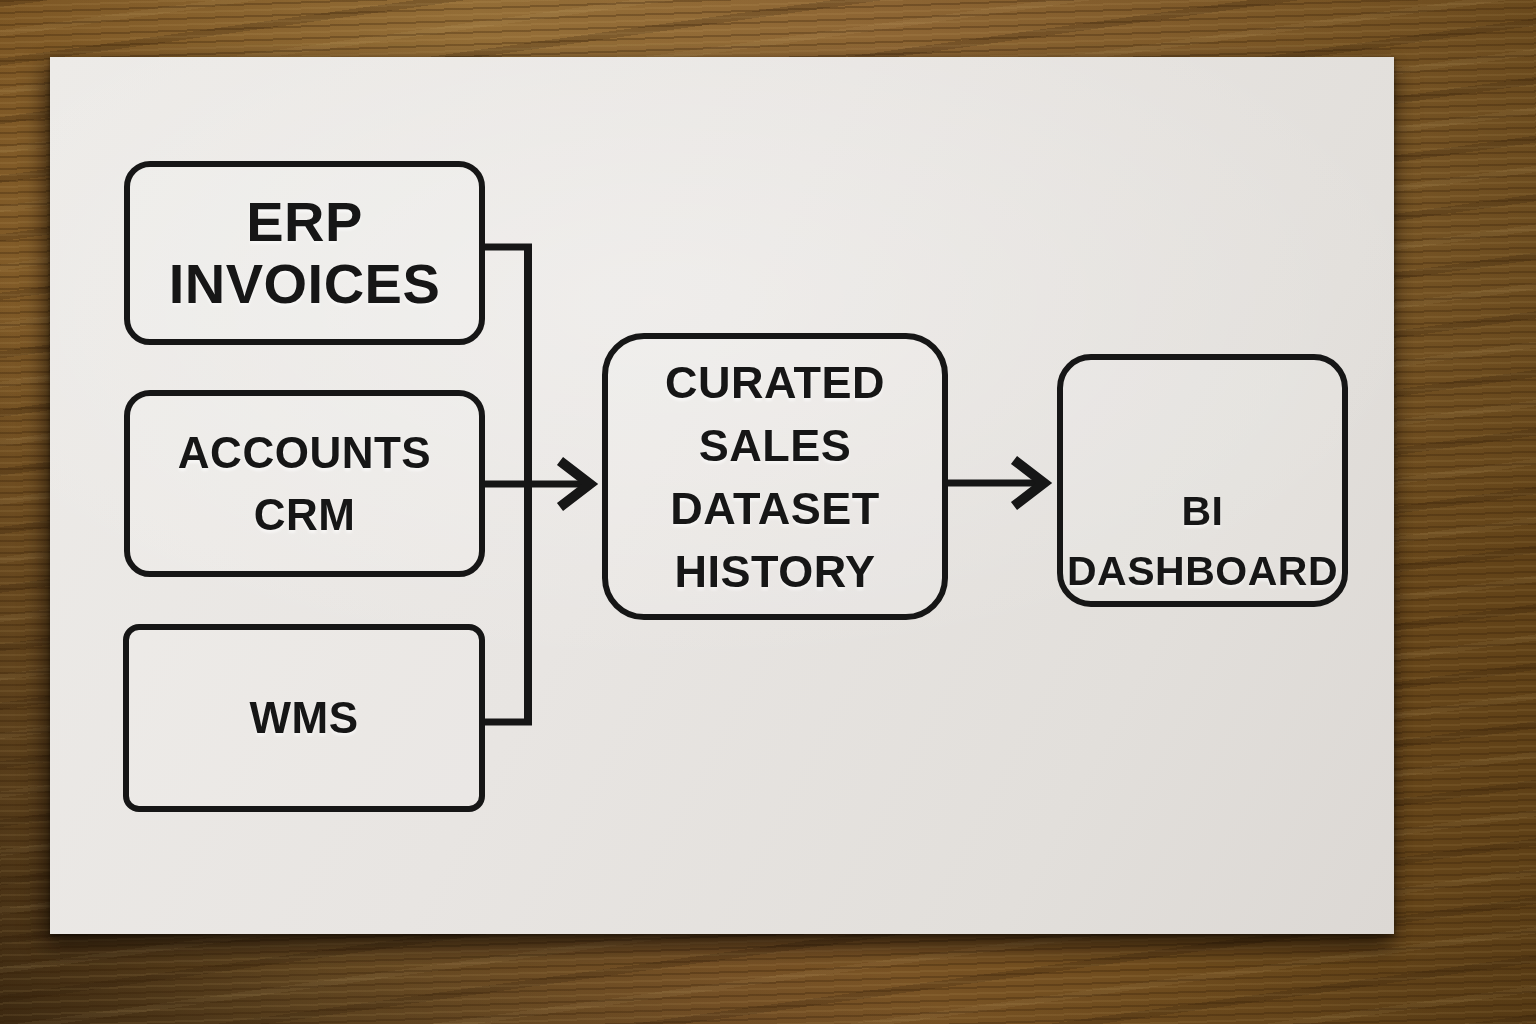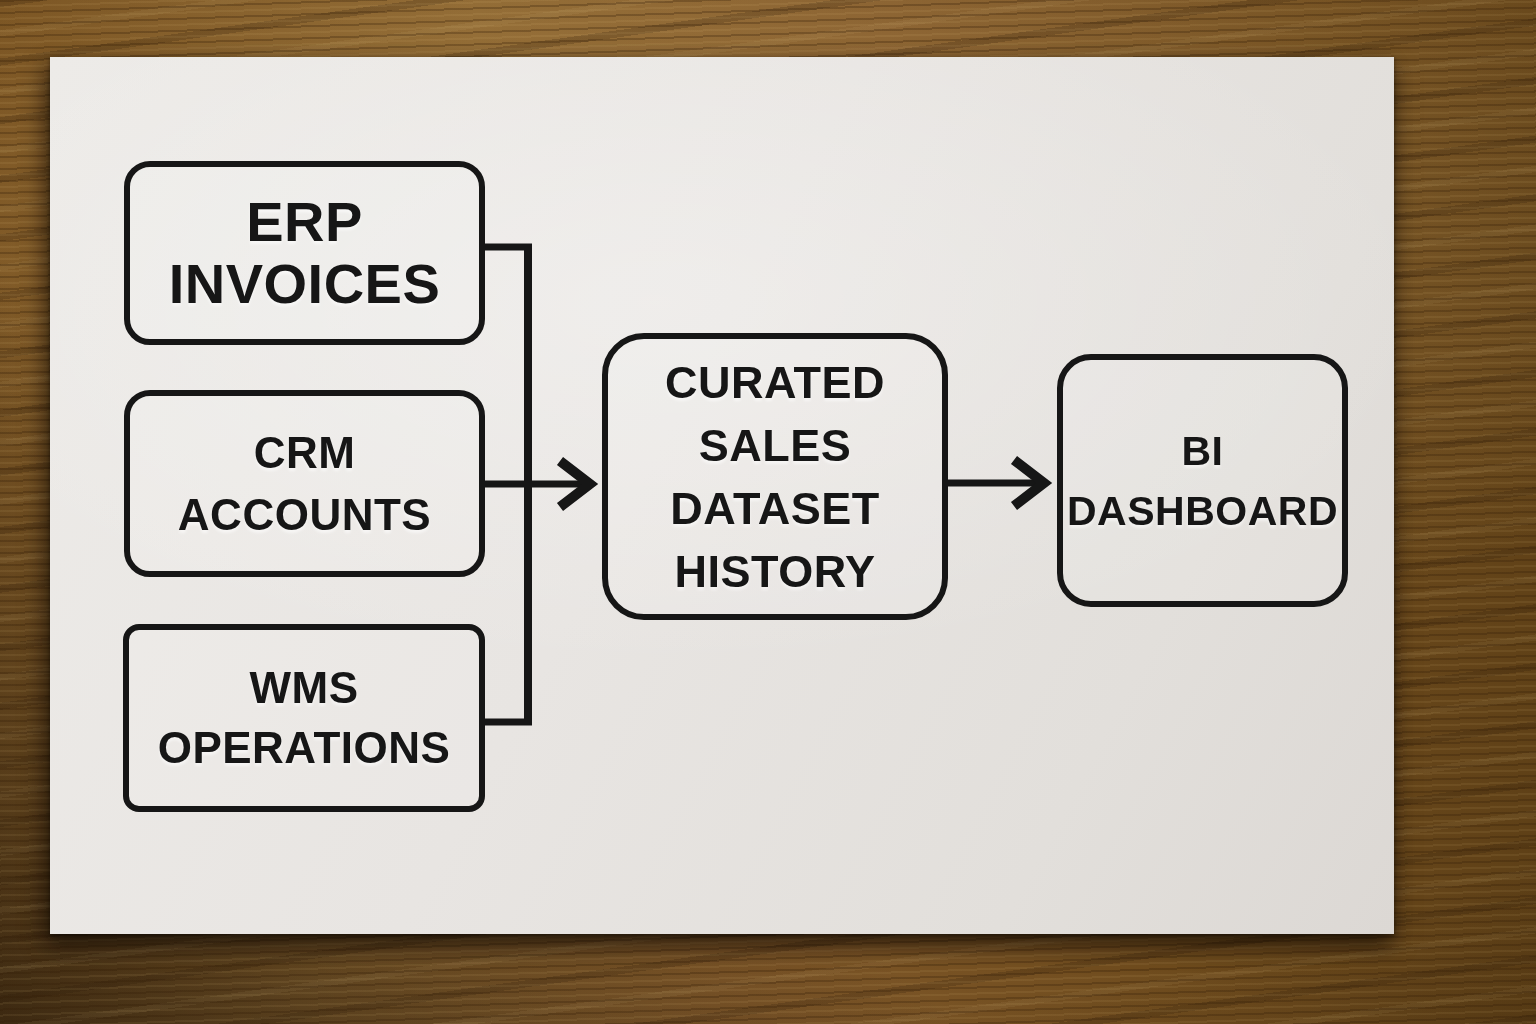--- a/index.html
+++ b/index.html
@@ -79,21 +79,21 @@
 
   .node-erp     { left: 124px; top: 161px; width: 361px; height: 184px; border-radius: 26px;
                   font-size: 56px; line-height: 62px; }
   .node-crm     { left: 124px; top: 390px; width: 361px; height: 187px; border-radius: 26px;
                   font-size: 44px; line-height: 62px; }
   .node-wms     { left: 123px; top: 624px; width: 362px; height: 188px; border-radius: 16px;
                   font-size: 44px; line-height: 60px; }
   .node-curated { left: 602px; top: 333px; width: 346px; height: 287px; border-radius: 42px;
                   font-size: 45px; line-height: 63px; }
   .node-bi      { left: 1057px; top: 354px; width: 291px; height: 253px; border-radius: 34px;
-                  font-size: 41px; line-height: 60px; }
+                  font-size: 41px; line-height: 60px; justify-content: flex-end; }
 
   
   svg.connectors {
     position: absolute;
     left: 0;
     top: 0;
     width: 1536px;
     height: 1024px;
     pointer-events: none;
   }
@@ -126,27 +126,26 @@
     <path class="shaft" d="M945 483 H1038"></path>
     <path class="head" d="M1014 460 L1044 483 L1014 506"></path>
   </svg>
 
   <div class="node node-erp">
     <span class="line">ERP</span>
     <span class="line">INVOICES</span>
   </div>
 
   <div class="node node-crm">
+    <span class="line">ACCOUNTS</span>
     <span class="line">CRM</span>
-    <span class="line">ACCOUNTS</span>
   </div>
 
   <div class="node node-wms">
     <span class="line">WMS</span>
-    <span class="line">OPERATIONS</span>
   </div>
 
   <div class="node node-curated">
     <span class="line">CURATED</span>
     <span class="line">SALES</span>
     <span class="line">DATASET</span>
     <span class="line">HISTORY</span>
   </div>
 
   <div class="node node-bi">

